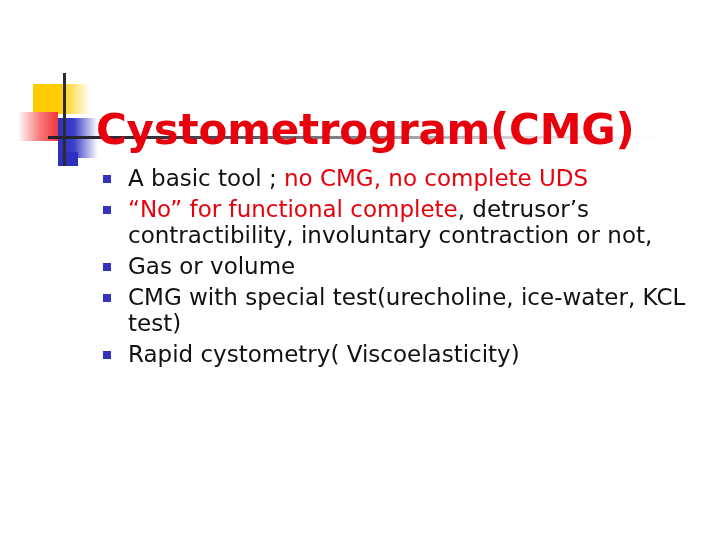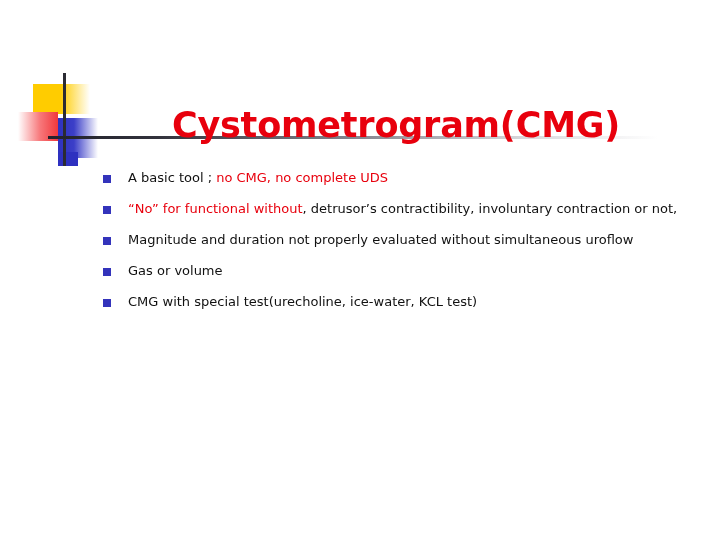--- a/index.html
+++ b/index.html
@@ -82,41 +82,41 @@
     width: 610px;
     height: 3px;
     background: linear-gradient(to right, #22222c 0%, #32323c 18%, #8a8a93 52%, #d8d8dc 78%, #ffffff 100%);
   }
 
   #page-title {
     position: absolute;
     left: 96px;
     top: 80px;
     width: 600px;
-    text-align: center;
+    text-align: left;
     color: #E8000D;
-    font-size: 35px;
+    font-size: 42px;
     line-height: 44px;
     font-family: "DejaVu Sans", sans-serif;
     letter-spacing: -0.2px;
     white-space: nowrap;
   }
 
   
   #bullet-list {
     position: absolute;
     left: 96px;
     top: 165px;
     width: 616px;
   }
   .bullet-row {
     position: relative;
     padding-left: 32px;
     margin-bottom: 5px;
-    font-size: 13px;
+    font-size: 23px;
     line-height: 26px;
     color: #111111;
     font-family: "DejaVu Sans", sans-serif;
   }
   .bullet-marker {
     position: absolute;
     left: 7px;
     top: 10px;
     width: 8px;
     height: 8px;
@@ -138,17 +138,17 @@
     <div class="deco-vline"></div>
   </div>
 
   <div id="title-rule"></div>
 
   <h1 id="page-title">Cystometrogram(CMG)</h1>
 </div>
 
 <div id="bullet-list">
     <div class="bullet-row"><span class="bullet-marker"></span><span class="blk">A basic tool ; </span><span class="red">no CMG, no complete UDS</span></div>
-    <div class="bullet-row"><span class="bullet-marker"></span><span class="red">“No” for functional without</span><span class="blk">, detrusor’s contractibility, involuntary contraction or not,</span></div>
-    <div class="bullet-row"><span class="bullet-marker"></span><span class="blk">Magnitude and duration not properly evaluated without simultaneous uroflow</span></div>
+    <div class="bullet-row"><span class="bullet-marker"></span><span class="red">“No” for functional complete</span><span class="blk">, detrusor’s contractibility, involuntary contraction or not,</span></div>
     <div class="bullet-row"><span class="bullet-marker"></span><span class="blk">Gas or volume</span></div>
     <div class="bullet-row"><span class="bullet-marker"></span><span class="blk">CMG with special test(urecholine, ice-water, KCL test)</span></div>
+    <div class="bullet-row"><span class="bullet-marker"></span><span class="blk">Rapid cystometry( Viscoelasticity)</span></div>
   </div>
 
 </body></html>

